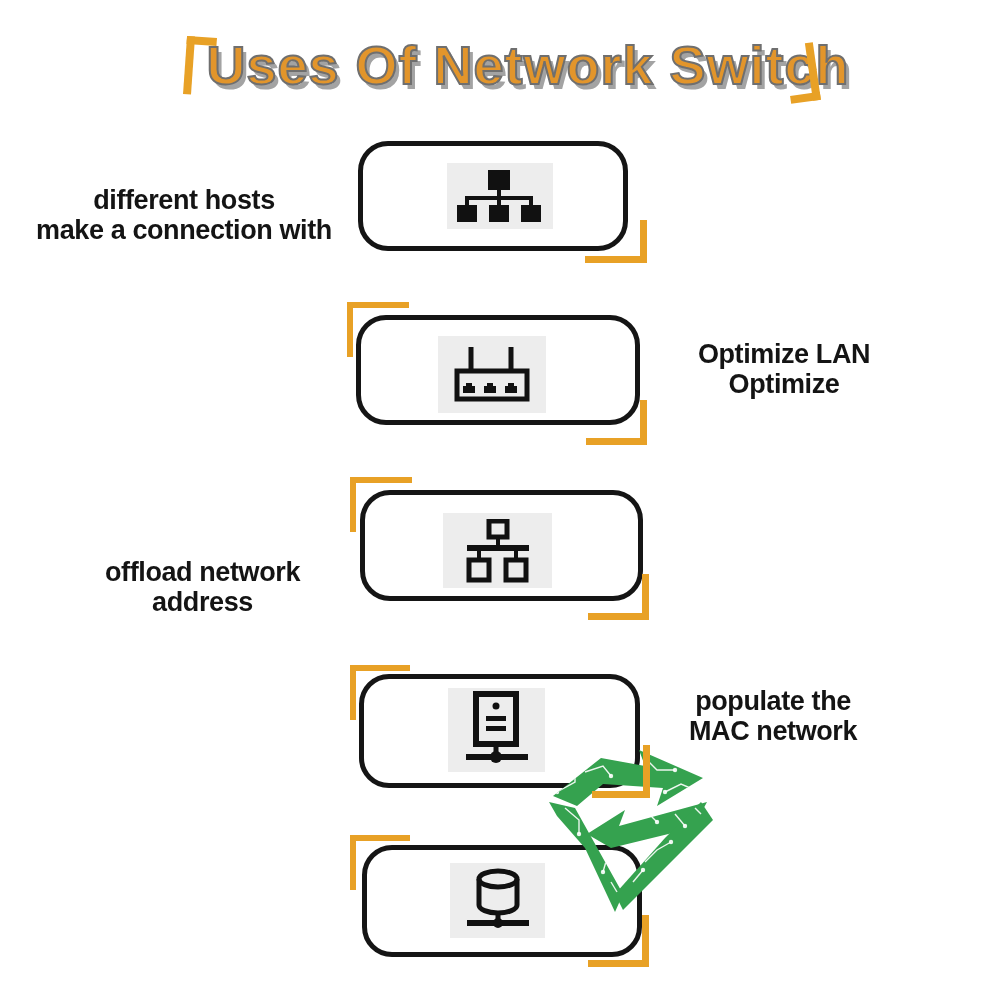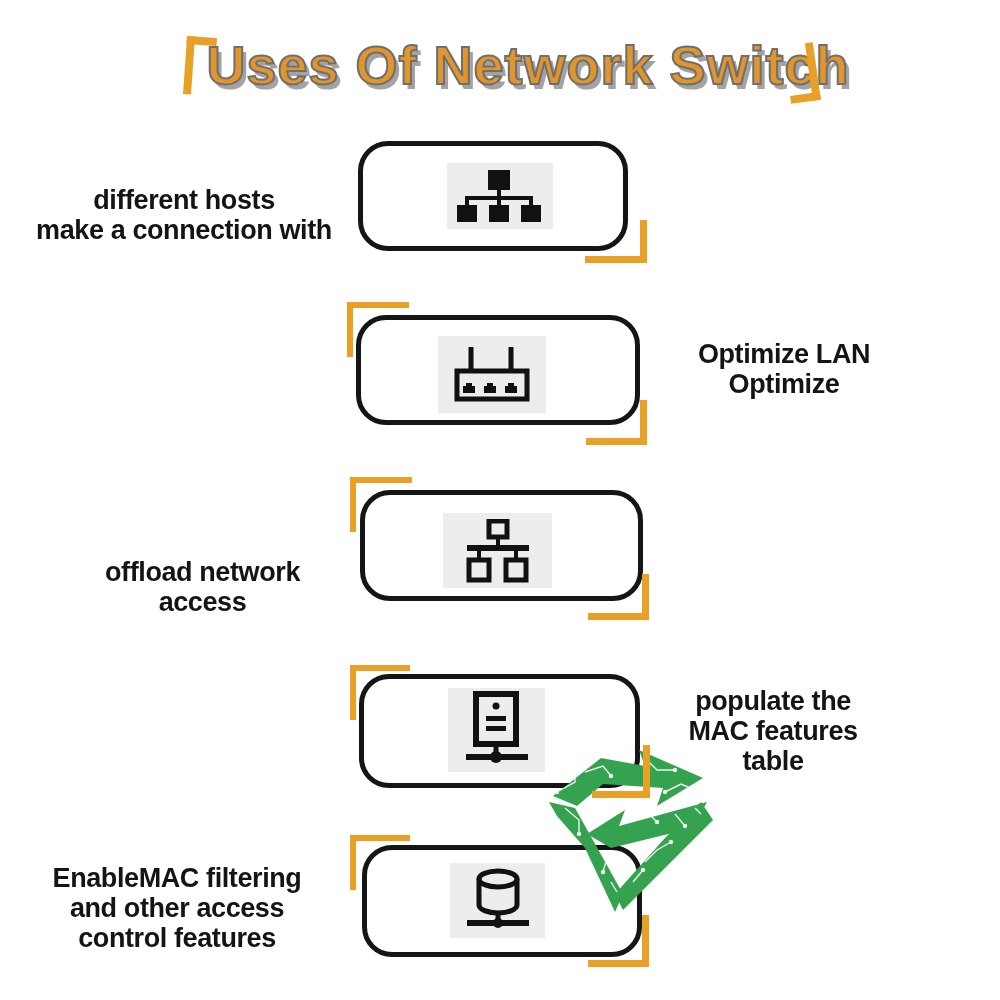--- a/index.html
+++ b/index.html
@@ -86,21 +86,21 @@
     </svg>
   </div>
   <div class="bracket br" style="left:586px;top:400px;width:61px;height:45px;"></div>
   <div class="label" style="left:650px;top:339px;width:268px;">
     <div>Optimize LAN</div>
     <div>Optimize</div>
   </div>
 
   <div class="label" style="left:50px;top:518px;width:305px;margin-top:39px;">
     <div>offload network</div>
-    <div>access</div>
+    <div>address</div>
   </div>
   <div class="bracket tl" style="left:350px;top:477px;width:62px;height:55px;"></div>
   <div class="box" style="left:360px;top:490px;width:283px;height:111px;"></div>
   <div class="icon-panel" style="left:443px;top:513px;width:109px;height:75px;">
     <svg width="70" height="64" viewBox="0 0 70 64">
       <rect class="ink" stroke-width="5" x="26" y="2" width="18" height="16"></rect>
       <path class="ink" stroke-width="4" d="M35 18 V27"></path>
       <path class="ink" stroke-width="6" d="M4 29 H66"></path>
       <path class="ink" stroke-width="4" d="M16 32 V41 M53 32 V41"></path>
       <rect class="ink" stroke-width="5" x="6" y="41" width="20" height="20"></rect>
@@ -117,22 +117,21 @@
       <circle class="ink-fill" cx="34" cy="15" r="3.5"></circle>
       <rect class="ink-fill" x="24" y="25" width="20" height="5"></rect>
       <rect class="ink-fill" x="24" y="35" width="20" height="5"></rect>
       <path class="ink" stroke-width="5" d="M34 53 V66"></path>
       <path class="ink" stroke-width="6" d="M4 66 H66"></path>
       <circle class="ink-fill" cx="34" cy="66" r="6"></circle>
     </svg>
   </div>
   <div class="label" style="left:644px;top:686px;width:258px;">
     <div>populate the</div>
-    <div>MAC features</div>
-    <div>table</div>
+    <div>MAC network</div>
   </div>
 
   <svg class="logo" viewBox="0 0 170 170">
     <defs>
       <clipPath id="lg">
         <polygon points="8,54 56,16 100,24 94,8 158,36 112,64 118,46 58,42 32,64"></polygon>
         <polygon points="4,60 30,66 78,152 70,170 40,106 12,74"></polygon>
         <polygon points="42,92 80,68 74,84 162,60 148,86 66,106"></polygon>
         <polygon points="156,60 168,78 78,168 70,152 120,96"></polygon>
       </clipPath>
@@ -164,25 +163,20 @@
       <circle class="logo-dot" cx="140" cy="84" r="2.2"></circle>
       <circle class="logo-dot" cx="126" cy="100" r="2.2"></circle>
       <circle class="logo-dot" cx="98" cy="128" r="2.2"></circle>
       <circle class="logo-dot" cx="12" cy="50" r="2.2"></circle>
       <circle class="logo-dot" cx="120" cy="50" r="2.2"></circle>
     </g>
   </svg>
 
   <div class="bracket br" style="left:592px;top:745px;width:58px;height:53px;"></div>
 
-  <div class="label" style="left:18px;top:863px;width:318px;">
-    <div>EnableMAC filtering</div>
-    <div>and other access</div>
-    <div>control features</div>
-  </div>
   <div class="bracket tl" style="left:350px;top:835px;width:60px;height:55px;"></div>
   <div class="box" style="left:362px;top:845px;width:280px;height:112px;"></div>
   <div class="icon-panel" style="left:450px;top:863px;width:95px;height:75px;">
     <svg width="78" height="68" viewBox="0 0 78 68">
       <ellipse class="ink" stroke-width="5" cx="39" cy="12" rx="19" ry="8"></ellipse>
       <path class="ink" stroke-width="5" d="M20 12 V38 A19 8 0 0 0 58 38 V12"></path>
       <path class="ink" stroke-width="5" d="M39 45 V53"></path>
       <path class="ink" stroke-width="6" d="M8 56 H70"></path>
       <circle class="ink-fill" cx="39" cy="56" r="5"></circle>
     </svg>

